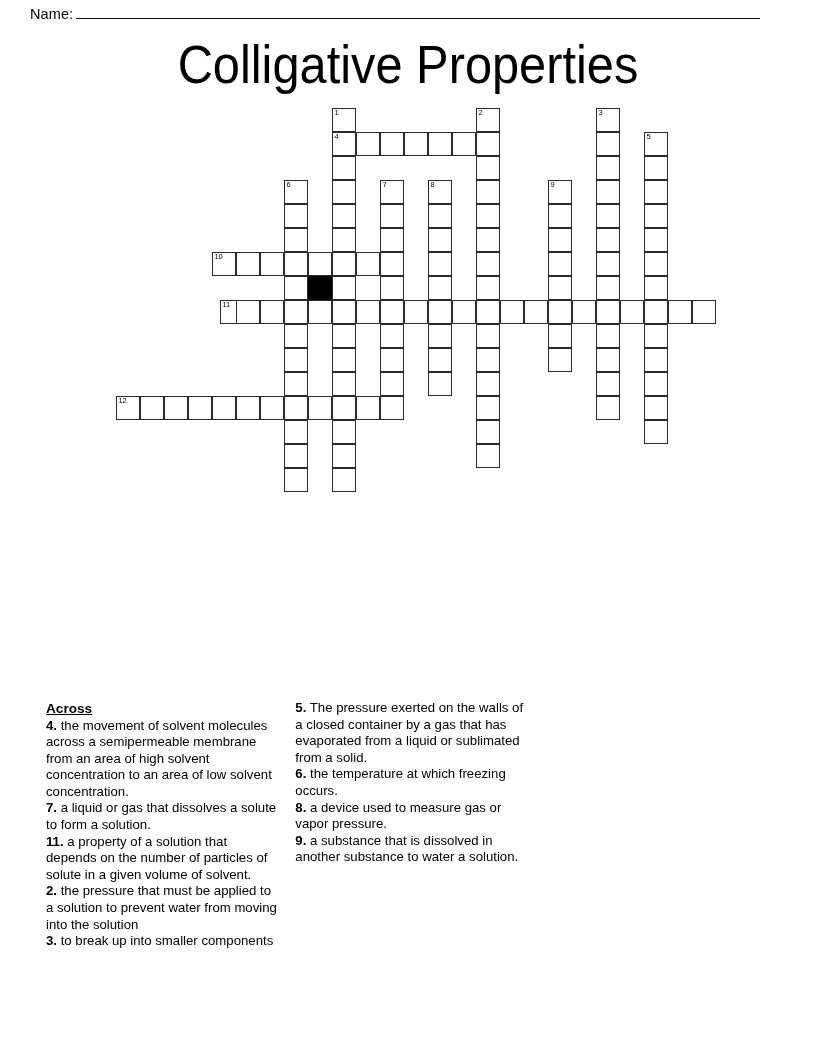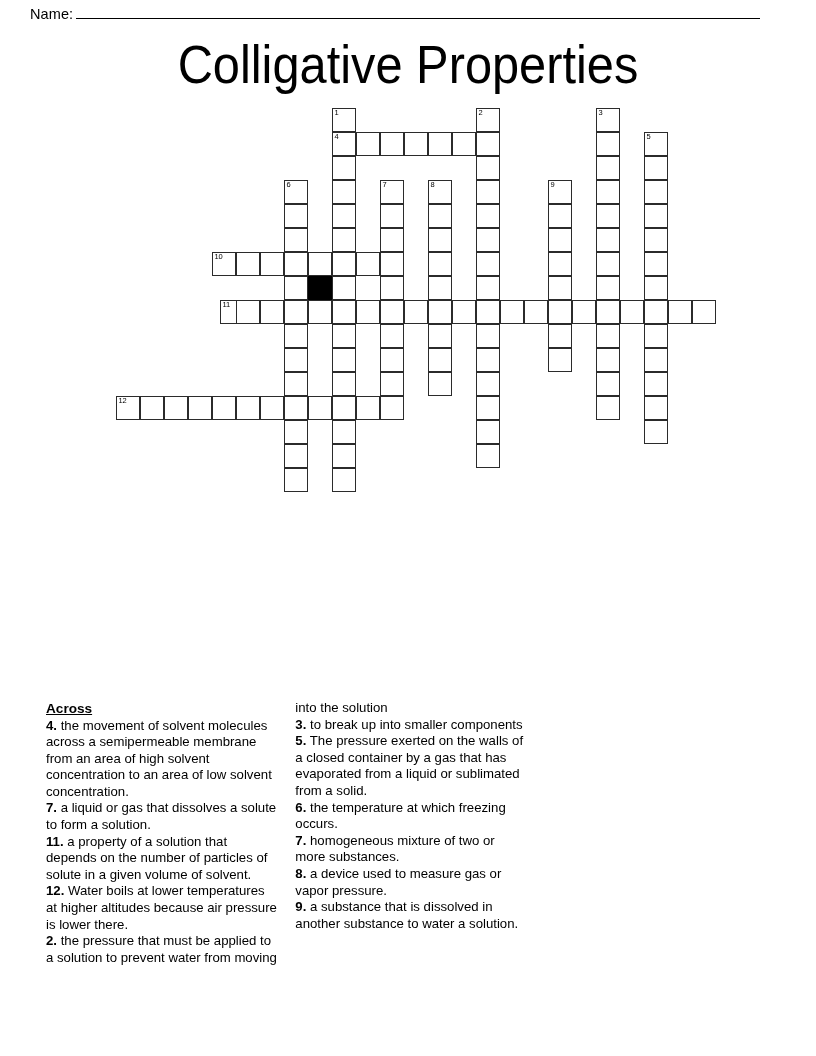--- a/index.html
+++ b/index.html
@@ -281,21 +281,19 @@
     <div class="cell" style="left: 356px; top: 396px;"></div>
     <div class="cell" style="left: 380px; top: 396px;"></div>
     <div class="cell blocked" style="left: 308px; top: 276px;"></div>
   </div>
 
 <div id="clues">
     <div class="clue-heading">Across</div>
     <div class="clue"><b>4.</b><span> the movement of solvent molecules across a semipermeable membrane from an area of high solvent concentration to an area of low solvent concentration.</span></div>
     <div class="clue"><b>7.</b><span> a liquid or gas that dissolves a solute to form a solution.</span></div>
     <div class="clue"><b>11.</b><span> a property of a solution that depends on the number of particles of solute in a given volume of solvent.</span></div>
-    <div class="clue"><b>12.</b><span> Water boils at lower temperatures at higher altitudes because air pressure is lower there.</span></div>
     <div class="clue"><b>2.</b><span> the pressure that must be applied to a solution to prevent water from moving into the solution</span></div>
     <div class="clue"><b>3.</b><span> to break up into smaller components</span></div>
     <div class="clue"><b>5.</b><span> The pressure exerted on the walls of a closed container by a gas that has evaporated from a liquid or sublimated from a solid.</span></div>
     <div class="clue"><b>6.</b><span> the temperature at which freezing occurs.</span></div>
-    <div class="clue"><b>7.</b><span> homogeneous mixture of two or more substances.</span></div>
     <div class="clue"><b>8.</b><span> a device used to measure gas or vapor pressure.</span></div>
     <div class="clue"><b>9.</b><span> a substance that is dissolved in another substance to water a solution.</span></div>
   </div>
 
 </body></html>

